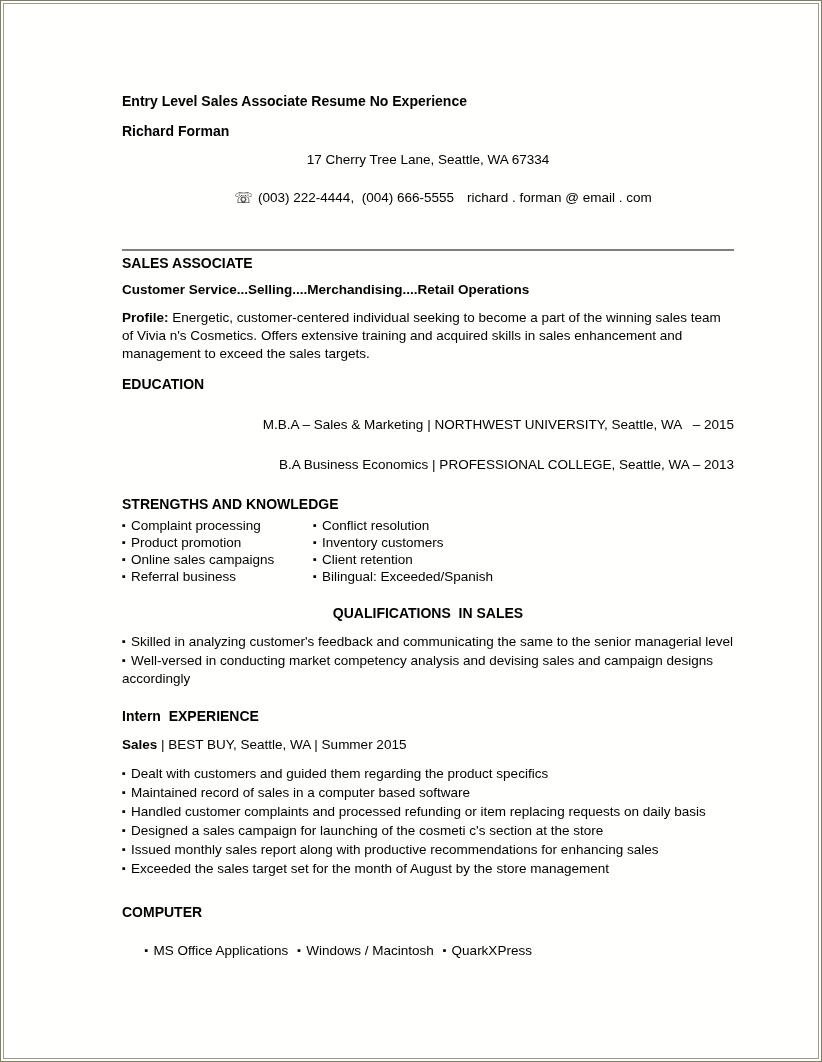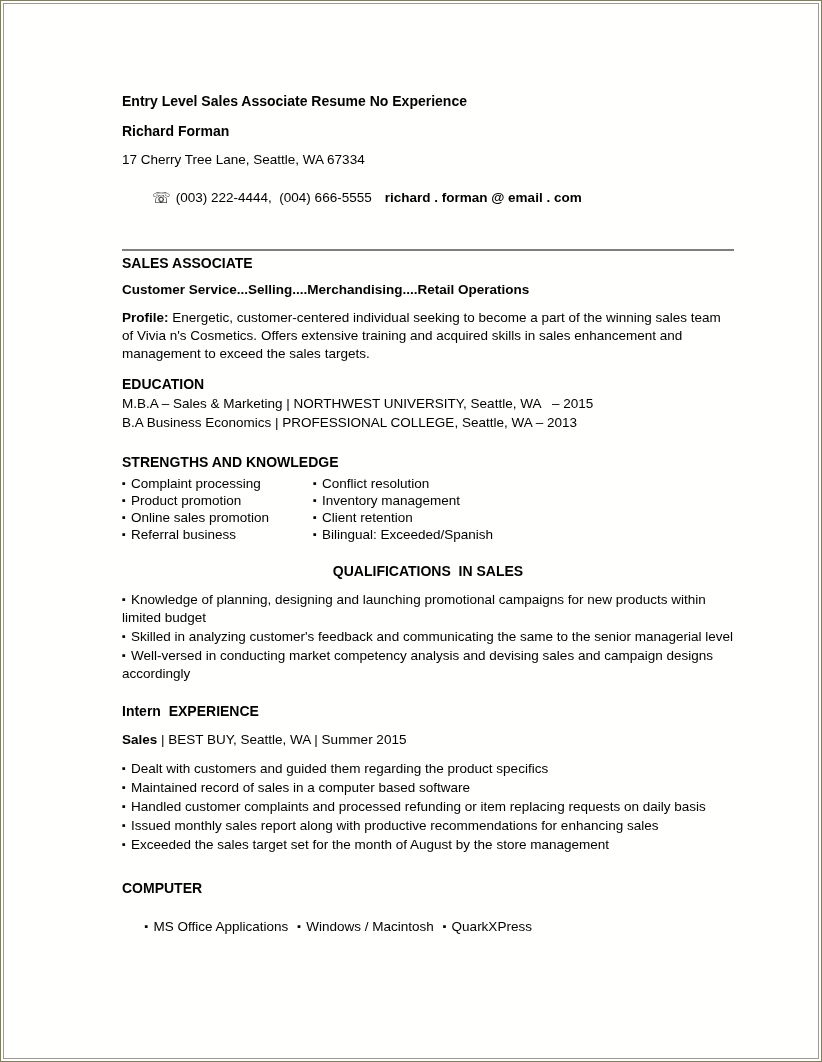--- a/index.html
+++ b/index.html
@@ -21,30 +21,30 @@
   .content {
     position: absolute;
     inset: 0;
     padding: 92px 88px 0 122px;
     font-size: 13.5px;
     line-height: 18px;
   }
   .content span, .content p, .content h1, .content h2, .content h3 { white-space: pre-wrap; }
   h1, h2, h3 { font-size: 14px; font-weight: bold; line-height: 19px; }
   .name { margin-top: 11px; }
-  .addr-block { margin-top: 9px; }
+  .addr-block { margin-top: 9px; text-align: center; }
   .addr-block p { line-height: 19px; }
   .phone-ic { font-size: 15px; margin-right: 5px; vertical-align: -1px; }
-  .email { margin-left: 13px; font-weight: bold; }
+  .email { margin-left: 13px; }
   .rule { height: 2px; background: var(--rule, #7f7f7f); margin-top: 23px; }
   .h-sales { margin-top: 3px; }
   .tagline { font-weight: bold; margin-top: 7px; line-height: 19px; }
   .profile { margin-top: 10px; }
   .h-edu { margin-top: 12px; }
-  .edu-item { margin-top: 0; line-height: 19px; }
+  .edu-item { margin-top: 21px; line-height: 19px; text-align: right; }
   .h-str { margin-top: 21px; }
   .skills-grid { display: grid; grid-template-columns: 191px 192px 1fr; margin-top: 3px; }
   .skill { line-height: 16px; }
   .b { font-size: 11px; margin-right: 5px; vertical-align: 1px; }
   .h-qual { margin-top: 19px; text-align: center; }
   .bullet-block { margin-top: 9px; }
   .bullet-block p { line-height: 18px; }
   .h-exp { margin-top: 19px; }
   .job-line { margin-top: 9px; line-height: 19px; }
   .exp-block { margin-top: 10px; }
@@ -79,44 +79,44 @@
 
     <h3 class="h-edu">EDUCATION</h3>
     <p class="edu-item">M.B.A – Sales &amp; Marketing | NORTHWEST UNIVERSITY, Seattle, WA   – 2015</p>
     <p class="edu-item">B.A Business Economics | PROFESSIONAL COLLEGE, Seattle, WA – 2013</p>
 
     <h3 class="h-str">STRENGTHS AND KNOWLEDGE</h3>
     <div class="skills-grid">
       <div>
         <p class="skill"><span class="b">▪</span><span>Complaint processing</span></p>
         <p class="skill"><span class="b">▪</span><span>Product promotion</span></p>
-        <p class="skill"><span class="b">▪</span><span>Online sales promotion</span></p>
+        <p class="skill"><span class="b">▪</span><span>Online sales campaigns</span></p>
         <p class="skill"><span class="b">▪</span><span>Referral business</span></p>
       </div>
       <div>
         <p class="skill"><span class="b">▪</span><span>Conflict resolution</span></p>
-        <p class="skill"><span class="b">▪</span><span>Inventory management</span></p>
+        <p class="skill"><span class="b">▪</span><span>Inventory customers</span></p>
         <p class="skill"><span class="b">▪</span><span>Client retention</span></p>
         <p class="skill"><span class="b">▪</span><span>Bilingual: Exceeded/Spanish</span></p>
       </div>
     </div>
 
     <h3 class="h-qual">QUALIFICATIONS  IN SALES</h3>
     <div class="bullet-block">
-      <p><span class="b">▪</span><span>Knowledge of planning, designing and launching promotional campaigns for new products within limited budget</span></p>
       <p><span class="b">▪</span><span>Skilled in analyzing customer's feedback and communicating the same to the senior managerial level</span></p>
       <p><span class="b">▪</span><span>Well-versed in conducting market competency analysis and devising sales and campaign designs accordingly</span></p>
     </div>
 
     <h3 class="h-exp">Intern  EXPERIENCE</h3>
     <p class="job-line"><strong>Sales</strong><span> | BEST BUY, Seattle, WA | Summer 2015</span></p>
     <div class="bullet-block exp-block">
       <p><span class="b">▪</span><span>Dealt with customers and guided them regarding the product specifics</span></p>
       <p><span class="b">▪</span><span>Maintained record of sales in a computer based software</span></p>
       <p><span class="b">▪</span><span>Handled customer complaints and processed refunding or item replacing requests on daily basis</span></p>
+      <p><span class="b">▪</span><span>Designed a sales campaign for launching of the cosmeti c's section at the store</span></p>
       <p><span class="b">▪</span><span>Issued monthly sales report along with productive recommendations for enhancing sales</span></p>
       <p><span class="b">▪</span><span>Exceeded the sales target set for the month of August by the store management</span></p>
     </div>
 
     <h3 class="h-comp">COMPUTER</h3>
     <p class="computer-line">
       <span class="b">▪</span><span class="item">MS Office Applications</span><span class="b">▪</span><span class="item">Windows / Macintosh</span><span class="b">▪</span><span class="item">QuarkXPress</span>
     </p>
 
   </div>

